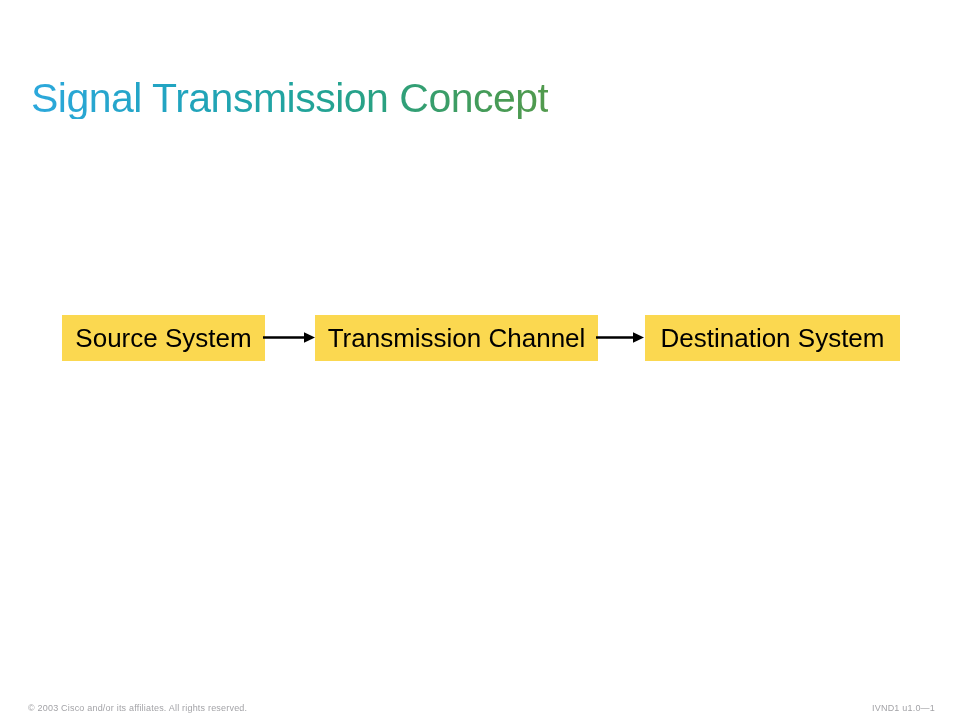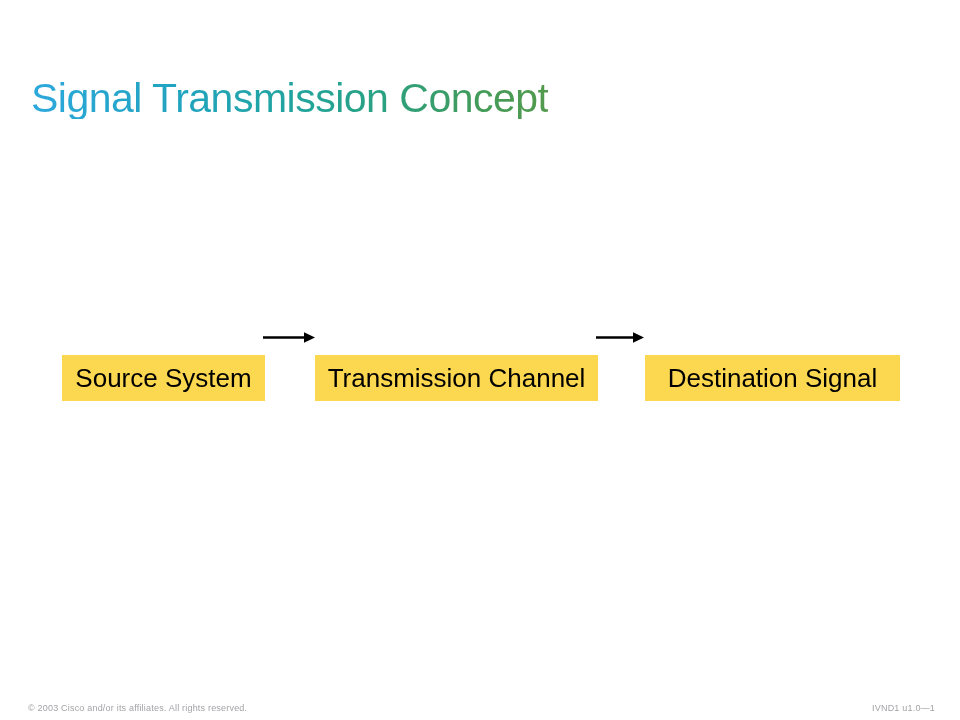--- a/index.html
+++ b/index.html
@@ -46,21 +46,20 @@
     top: 315px;
     height: 46px;
     background: #fbd850;
     color: #000000;
     font-size: 26px;
     line-height: 1;
     display: flex;
     align-items: center;
     justify-content: center;
     white-space: nowrap;
-    margin-top: 40px;
   }
   .node1 { left: 62px;  width: 203px; }
   .node2 { left: 315px; width: 283px; }
   .node3 { left: 645px; width: 255px; }
 
   .arrow {
     position: absolute;
     top: 331px;
   }
   .arrow1 { left: 263px; }
@@ -96,20 +95,20 @@
       <polygon points="41,1.2 52,6.5 41,11.8" fill="#000000"></polygon>
     </svg>
 
     <div class="node node2">Transmission Channel</div>
 
     <svg class="arrow arrow2" width="49" height="13" viewBox="0 0 49 13">
       <line x1="0" y1="6.5" x2="37" y2="6.5" stroke="#000000" stroke-width="2.6"></line>
       <polygon points="37,1.2 48,6.5 37,11.8" fill="#000000"></polygon>
     </svg>
 
-    <div class="node node3">Destination Signal</div>
+    <div class="node node3">Destination System</div>
   </div>
 
   <span class="footer-copyright">© 2003 Cisco and/or its affiliates. All rights reserved.</span>
 
   <span class="footer-code">IVND1 u1.0—1</span>
 
 </div>
 
 </body></html>

